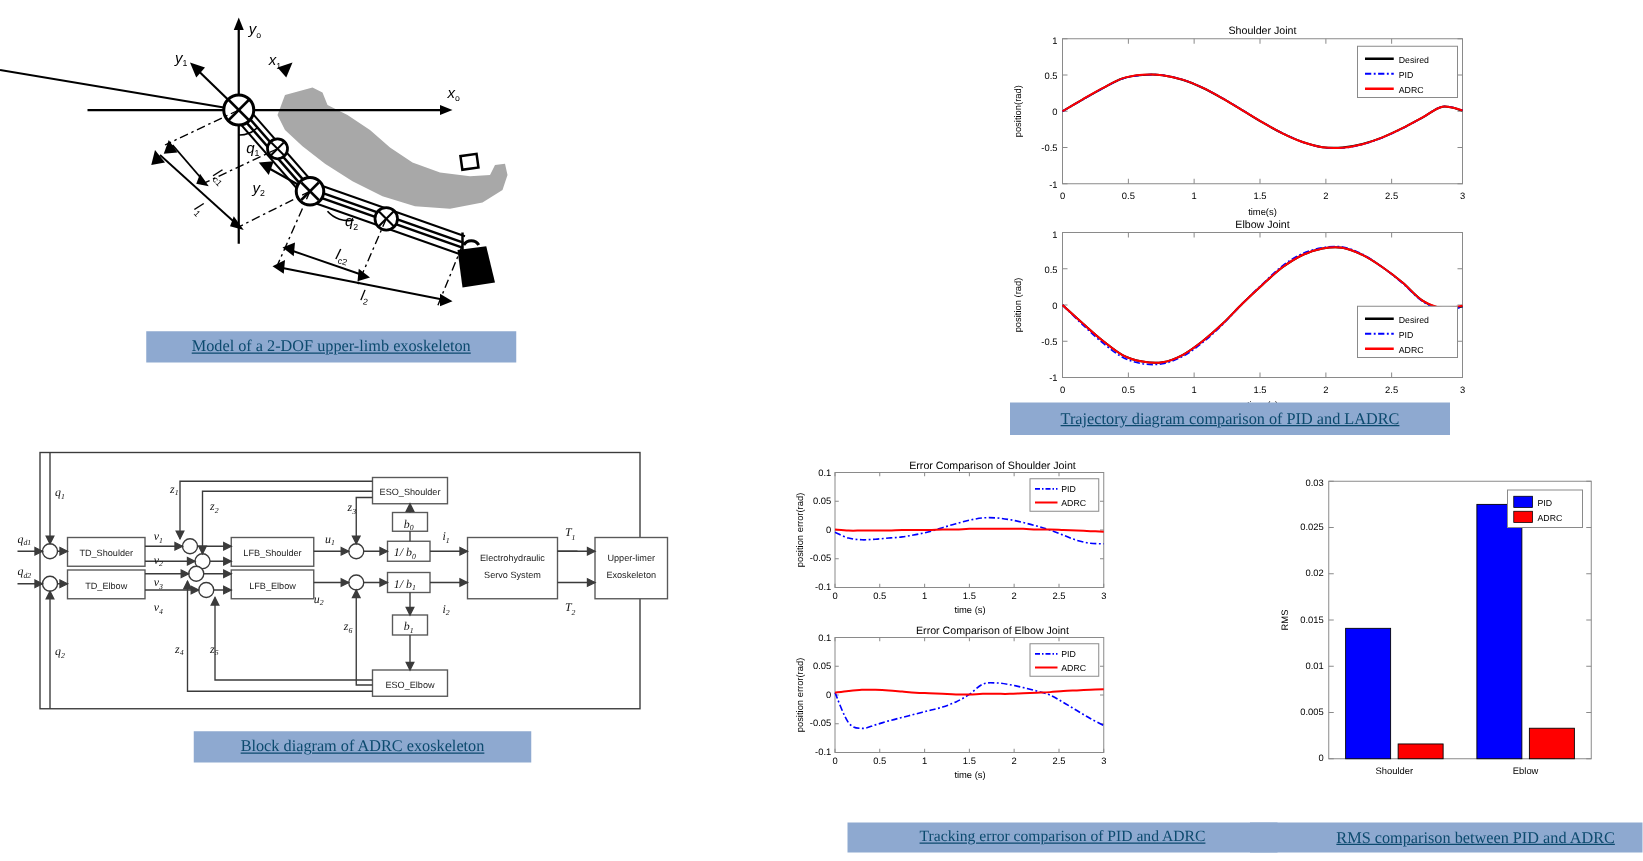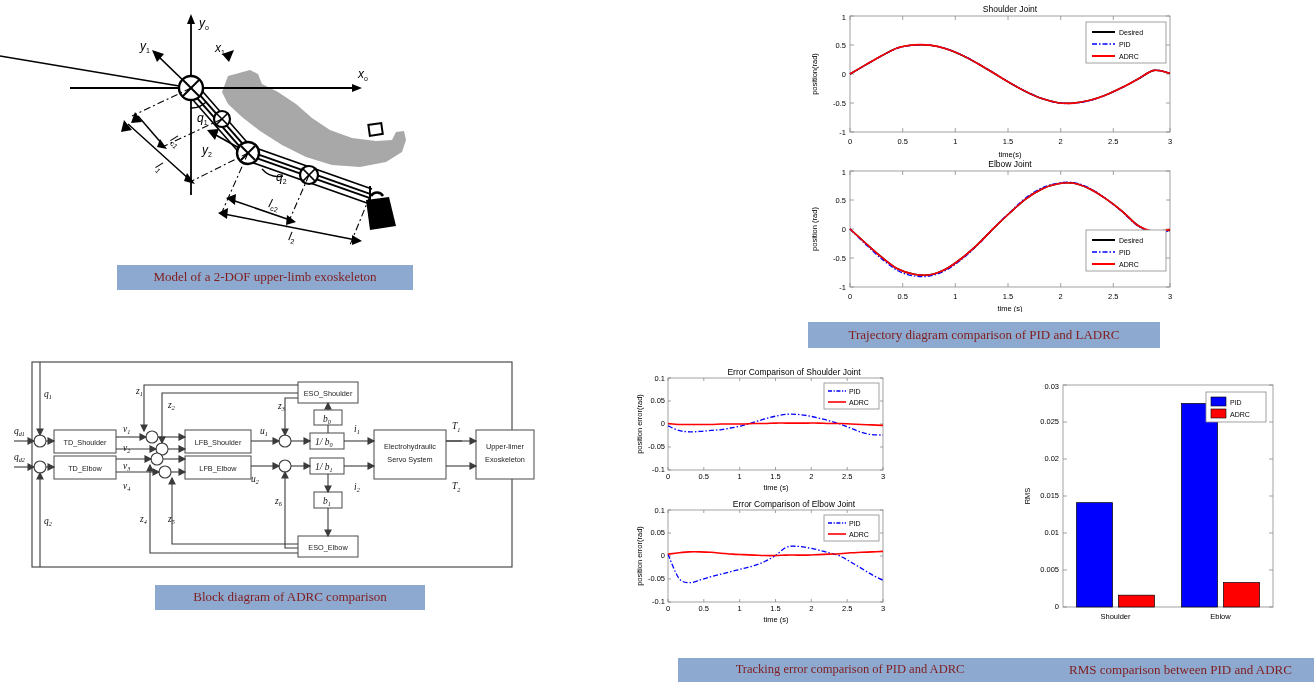--- a/index.html
+++ b/index.html
@@ -1,23 +1,23 @@
 <!DOCTYPE html>
 <html><head>
 <meta charset="utf-8">
 <style>
   html,body{margin:0;padding:0;background:#fff;}
   body{width:1314px;height:689px;position:relative;overflow:hidden;
        font-family:"Liberation Sans",sans-serif;color:#000;}
   .abs{position:absolute;}
   .caption{
     background:#8faaceff;background:#8ea9d0;
-    color:#7f1d1d;font-family:"Liberation Serif",serif;
+    color:#0c4a6e;font-family:"Liberation Serif",serif;
     display:flex;align-items:center;justify-content:center;
-    text-align:center;line-height:1.1;
+    text-align:center;line-height:1.1;text-decoration:underline;
   }
   svg{display:block;}
   .mono-lbl{font-family:"Liberation Serif",serif;}
   text{font-family:"Liberation Sans",sans-serif;}
   .axtitle{font-size:8.5px;fill:#000;}
   .axlabel{font-size:7.5px;fill:#000;}
   .tick{font-size:7.5px;fill:#000;}
   .legtxt{font-size:7px;fill:#000;}
   .plotbox{fill:#fff;stroke:#8a8a8a;stroke-width:0.8;}
   .axline{stroke:#8a8a8a;stroke-width:0.8;fill:none;}
@@ -308,23 +308,23 @@
       <text class="bd-sym" x="250" y="82" font-size="10">u<tspan class="bd-sub" dy="2">1</tspan></text>
       <text class="bd-sym" x="241" y="130" font-size="10">u<tspan class="bd-sub" dy="2">2</tspan></text>
       <text class="bd-sym" x="344" y="80" font-size="10">i<tspan class="bd-sub" dy="2">1</tspan></text>
       <text class="bd-sym" x="344" y="138" font-size="10">i<tspan class="bd-sub" dy="2">2</tspan></text>
       <text class="bd-sym" x="442" y="77" font-size="12">T<tspan class="bd-sub" dy="3" font-size="7">1</tspan></text>
       <text class="bd-sym" x="442" y="137" font-size="12">T<tspan class="bd-sub" dy="3" font-size="7">2</tspan></text>
     </g>
   </svg>
 </div>
 
-<div class="caption abs" style="left:155px;top:585px;width:270px;height:25px;font-size:13px;">Block diagram of ADRC comparison</div>
-
-<div class="abs" style="left:795px;top:2px;width:510px;height:310px;">
+<div class="caption abs" style="left:155px;top:585px;width:270px;height:25px;font-size:13px;">Block diagram of ADRC exoskeleton</div>
+
+<div class="abs" style="left:795px;top:17px;width:510px;height:310px;">
   <svg width="510" height="310" viewBox="0 0 510 310">
 
     <g>
       <text class="axtitle" x="215" y="10" text-anchor="middle">Shoulder Joint</text>
       <rect class="plotbox" x="55" y="14" width="320" height="116"></rect>
 
       <g class="axline">
         <line x1="55" y1="130" x2="59" y2="130"></line>
           <line x1="371" y1="130" x2="375" y2="130"></line>
         <line x1="55" y1="101" x2="59" y2="101"></line>

